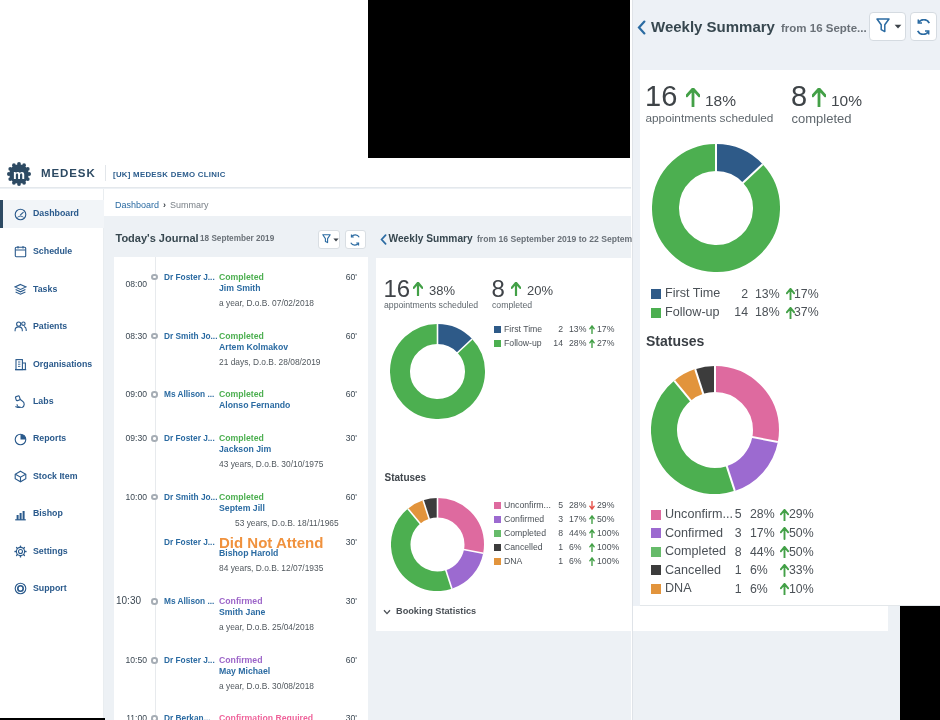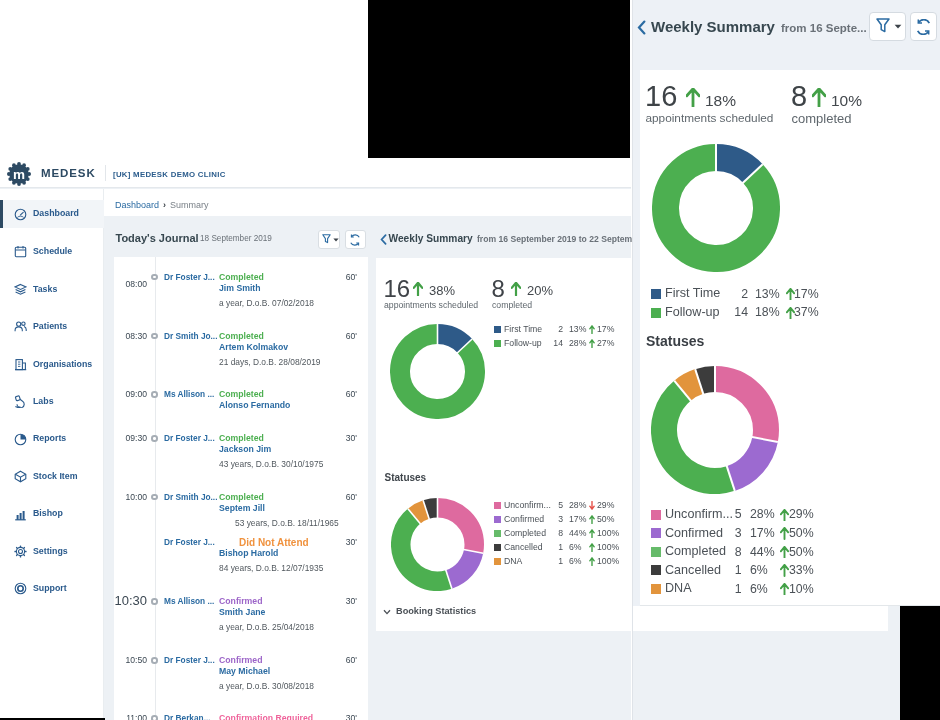--- a/index.html
+++ b/index.html
@@ -106,21 +106,21 @@
       <circle cx="6.5" cy="6.5" r="5.3"></circle>
       <path d="M6.5 6.9 L9.2 4.4" stroke-linecap="round"></path>
       <path d="M3.4 9.4 a4.4 4.4 0 0 1 6.2 0" stroke-width="0.9"></path>
     </svg>
 <div style="position:absolute;left:33px;top:207.4px;font-size:8.8px;color:#2a5a8c;line-height:13.2px;white-space:nowrap;font-weight:700;">Dashboard</div>
 <div class="abs" style="left:0;top:200px;width:3px;height:28px;background:#2d4a63"></div>
 <div style="position:absolute;left:115px;top:199.2px;font-size:9px;color:#2b6ba2;line-height:13.5px;white-space:nowrap;">Dashboard</div>
 <div style="position:absolute;left:163px;top:199.2px;font-size:9px;color:#3c434a;line-height:13.5px;white-space:nowrap;font-weight:700;">›</div>
 <div style="position:absolute;left:170px;top:199.2px;font-size:9px;color:#7a8188;line-height:13.5px;white-space:nowrap;">Summary</div>
 <div style="position:absolute;left:115.5px;top:230.2px;font-size:11px;color:#37474f;line-height:16.5px;white-space:nowrap;font-weight:700;">Today's Journal</div>
-<div style="position:absolute;left:200px;top:233.3px;font-size:8.2px;color:#6a7178;line-height:12.3px;white-space:nowrap;font-weight:400;">18 September 2019</div>
+<div style="position:absolute;left:200px;top:233.3px;font-size:8.2px;color:#6a7178;line-height:12.3px;white-space:nowrap;font-weight:700;">18 September 2019</div>
 <div class="abs" style="left:317.5px;top:229.5px;width:22.5px;height:19px;background:#fff;border:1px solid #d9dee3;border-radius:3px"></div>
 <svg class="abs" style="left:322px;top:234px" width="9" height="10" viewBox="0 0 9 10" fill="none" stroke="#2b6ba2" stroke-width="1.1">
       <path d="M0.8 0.8 H8.2 L5.6 4.6 V8.6 L3.4 7.4 V4.6 Z" stroke-linejoin="round"></path>
     </svg>
 <svg class="abs" style="left:333px;top:237.5px" width="6" height="4" viewBox="0 0 6 4">
       <path d="M0.4 0.5 L3 3.4 L5.6 0.5 Z" fill="#3c434a"></path>
     </svg>
 <div class="abs" style="left:344.5px;top:229.5px;width:21px;height:19px;background:#fff;border:1px solid #d9dee3;border-radius:3px"></div>
 <svg class="abs" style="left:349px;top:233.5px" width="12" height="12" viewBox="0 0 12 12" fill="none" stroke="#2b6ba2" stroke-width="1.2">
 <path d="M10.2 3.2 A4.6 4.6 0 0 0 2.4 2.8"></path>
@@ -158,25 +158,25 @@
 <div style="position:absolute;left:219px;top:443.3px;font-size:8.7px;color:#2b6ba2;line-height:13.0px;white-space:nowrap;font-weight:600;">Jackson Jim</div>
 <div style="position:absolute;left:219px;top:458.0px;font-size:8.4px;color:#51585e;line-height:12.6px;white-space:nowrap;">43 years, D.o.B. 30/10/1975</div>
 <div style="position:absolute;left:110px;width:37px;top:490.6px;font-size:8.6px;color:#3b4752;line-height:12.9px;white-space:nowrap;text-align:right;">10:00</div>
 <div class="abs" style="left:151.2px;top:493.7px;width:6.6px;height:6.6px;border-radius:50%;border:2px solid #a6adb5;background:#fff"></div>
 <div style="position:absolute;left:164px;top:490.8px;font-size:8.3px;color:#2b6ba2;line-height:12.5px;white-space:nowrap;font-weight:600;">Dr Smith Jo...</div>
 <div style="position:absolute;left:219px;top:490.5px;font-size:8.7px;color:#4caf50;line-height:13.0px;white-space:nowrap;font-weight:600;">Completed</div>
 <div style="position:absolute;left:320px;width:37px;top:490.6px;font-size:8.6px;color:#3b4752;line-height:12.9px;white-space:nowrap;text-align:right;">60'</div>
 <div style="position:absolute;left:219px;top:501.8px;font-size:8.7px;color:#2b6ba2;line-height:13.0px;white-space:nowrap;font-weight:600;">Septem Jill</div>
 <div style="position:absolute;left:219px;top:516.5px;font-size:8.4px;color:#51585e;line-height:12.6px;white-space:nowrap;margin-left:16px;">53 years, D.o.B. 18/11/1965</div>
 <div style="position:absolute;left:164px;top:536.3px;font-size:8.3px;color:#2b6ba2;line-height:12.5px;white-space:nowrap;font-weight:600;">Dr Foster J...</div>
-<div style="position:absolute;left:219px;top:536.0px;font-size:10px;color:#f0923e;line-height:13.0px;white-space:nowrap;font-weight:600;margin-left:20px;">Did Not Attend</div>
+<div style="position:absolute;left:219px;top:536.0px;font-size:15px;color:#f0923e;line-height:13.0px;white-space:nowrap;font-weight:600;">Did Not Attend</div>
 <div style="position:absolute;left:320px;width:37px;top:536.0px;font-size:8.6px;color:#3b4752;line-height:12.9px;white-space:nowrap;text-align:right;">30'</div>
 <div style="position:absolute;left:219px;top:547.3px;font-size:8.7px;color:#2b6ba2;line-height:13.0px;white-space:nowrap;font-weight:600;">Bishop Harold</div>
 <div style="position:absolute;left:219px;top:562.0px;font-size:8.4px;color:#51585e;line-height:12.6px;white-space:nowrap;">84 years, D.o.B. 12/07/1935</div>
-<div style="position:absolute;left:110px;width:37px;top:595.0px;font-size:13px;color:#3b4752;line-height:12.9px;white-space:nowrap;text-align:right;">10:30</div>
+<div style="position:absolute;left:110px;width:37px;top:595.0px;font-size:10px;color:#3b4752;line-height:12.9px;white-space:nowrap;text-align:center;">10:30</div>
 <div class="abs" style="left:151.2px;top:598.2px;width:6.6px;height:6.6px;border-radius:50%;border:2px solid #a6adb5;background:#fff"></div>
 <div style="position:absolute;left:164px;top:595.3px;font-size:8.3px;color:#2b6ba2;line-height:12.5px;white-space:nowrap;font-weight:600;">Ms Allison ...</div>
 <div style="position:absolute;left:219px;top:595.0px;font-size:8.7px;color:#9c64c8;line-height:13.0px;white-space:nowrap;font-weight:600;">Confirmed</div>
 <div style="position:absolute;left:320px;width:37px;top:595.0px;font-size:8.6px;color:#3b4752;line-height:12.9px;white-space:nowrap;text-align:right;">30'</div>
 <div style="position:absolute;left:219px;top:606.3px;font-size:8.7px;color:#2b6ba2;line-height:13.0px;white-space:nowrap;font-weight:600;">Smith Jane</div>
 <div style="position:absolute;left:219px;top:621.0px;font-size:8.4px;color:#51585e;line-height:12.6px;white-space:nowrap;">a year, D.o.B. 25/04/2018</div>
 <div style="position:absolute;left:110px;width:37px;top:654.0px;font-size:8.6px;color:#3b4752;line-height:12.9px;white-space:nowrap;text-align:right;">10:50</div>
 <div class="abs" style="left:151.2px;top:657.2px;width:6.6px;height:6.6px;border-radius:50%;border:2px solid #a6adb5;background:#fff"></div>
 <div style="position:absolute;left:164px;top:654.3px;font-size:8.3px;color:#2b6ba2;line-height:12.5px;white-space:nowrap;font-weight:600;">Dr Foster J...</div>
 <div style="position:absolute;left:219px;top:654.0px;font-size:8.7px;color:#9c64c8;line-height:13.0px;white-space:nowrap;font-weight:600;">Confirmed</div>

